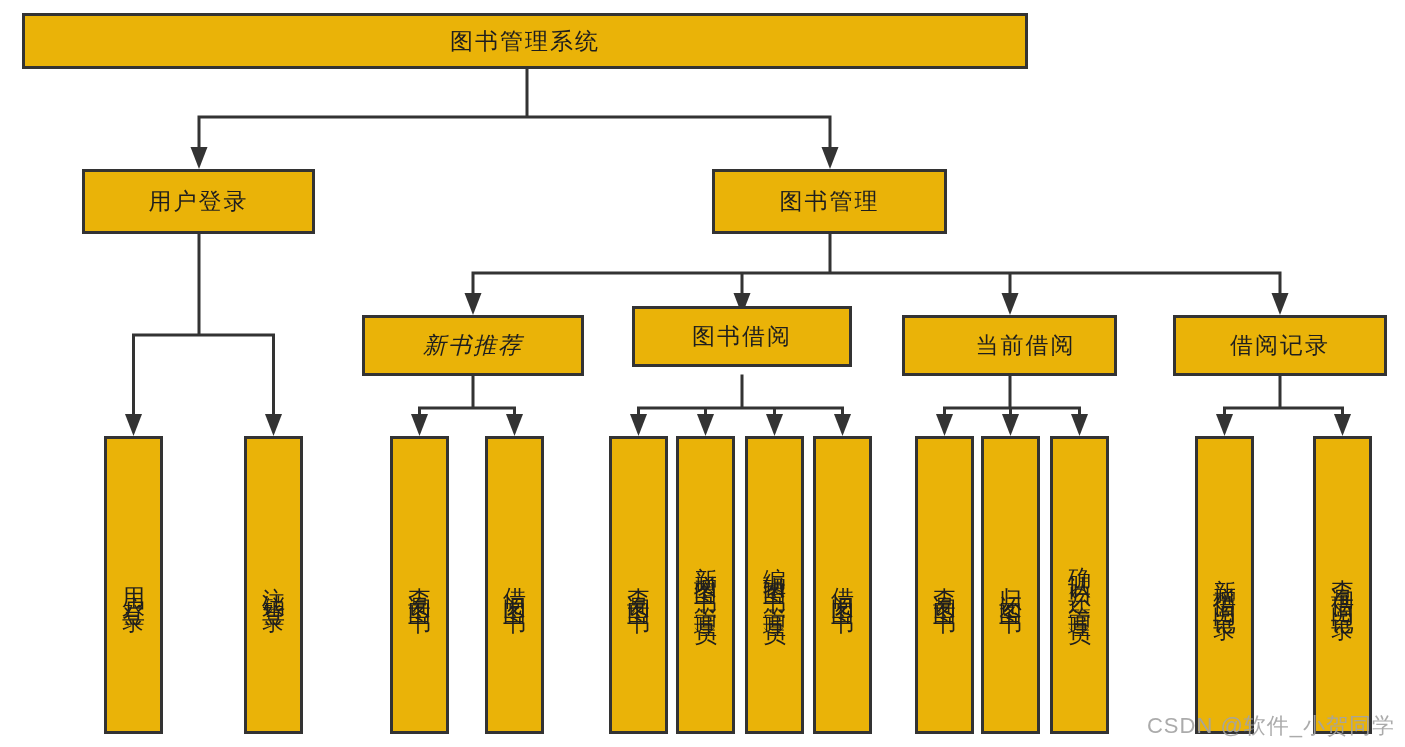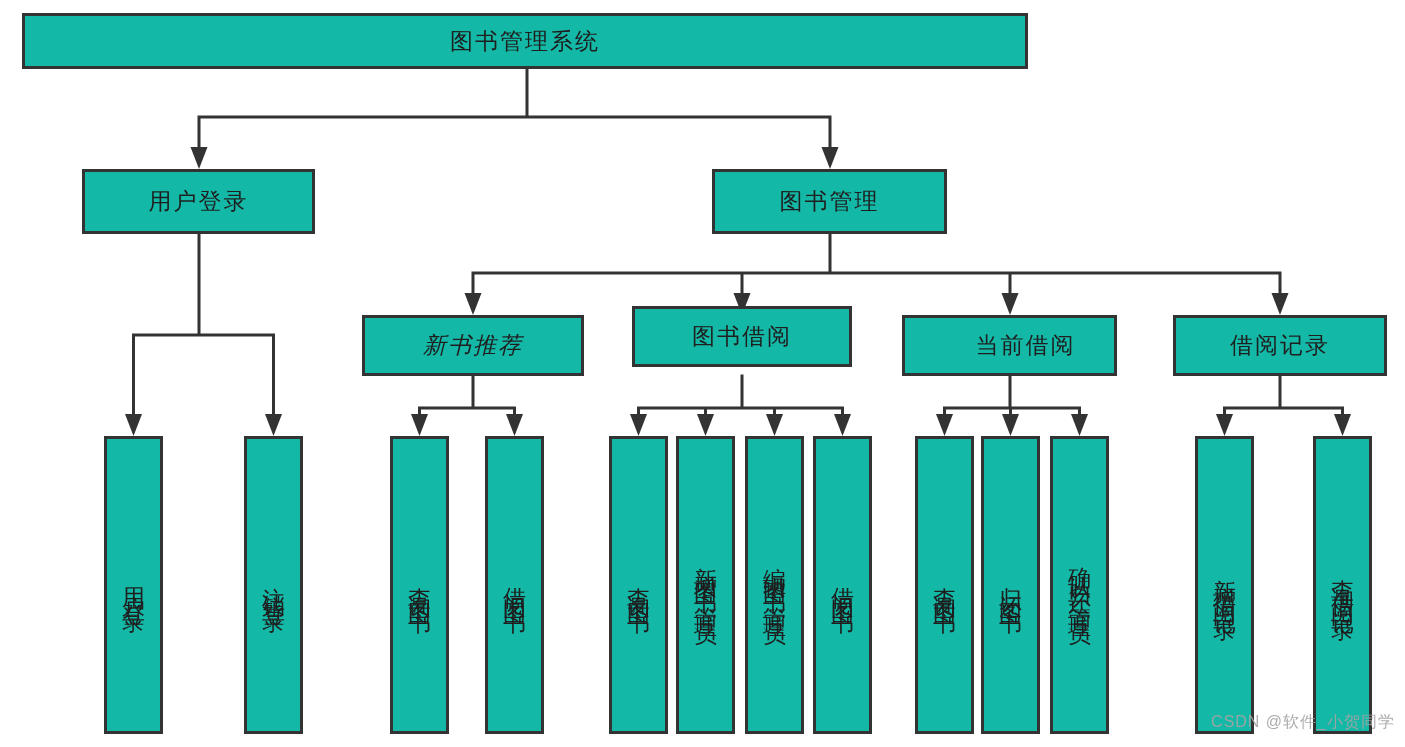--- a/index.html
+++ b/index.html
@@ -8,21 +8,21 @@
     width: 1405px;
     height: 747px;
     background: #ffffff;
     font-family: "Liberation Sans", sans-serif;
     overflow: hidden;
   }
   .box {
     position: absolute;
     box-sizing: border-box;
     border: 3px solid #333333;
-    background: #14b8a6;
+    background: #eab308;
     display: flex;
     align-items: center;
     justify-content: center;
     color: #1e1e1e;
     z-index: 2;
   }
   .h-label {
     font-size: 23px;
     letter-spacing: 2px;
     white-space: nowrap;
@@ -36,22 +36,22 @@
     white-space: nowrap;
   }
   #connectors {
     position: absolute;
     left: 0; top: 0;
     z-index: 1;
   }
   .watermark {
     position: absolute;
     right: 10px;
-    bottom: 14px;
-    font-size: 16px;
+    bottom: 6px;
+    font-size: 22px;
     color: rgba(164, 164, 164, 0.92);
     letter-spacing: 1px;
     z-index: 5;
     white-space: nowrap;
     text-align: center;
   }
 </style>
 </head>
 <body>
 

